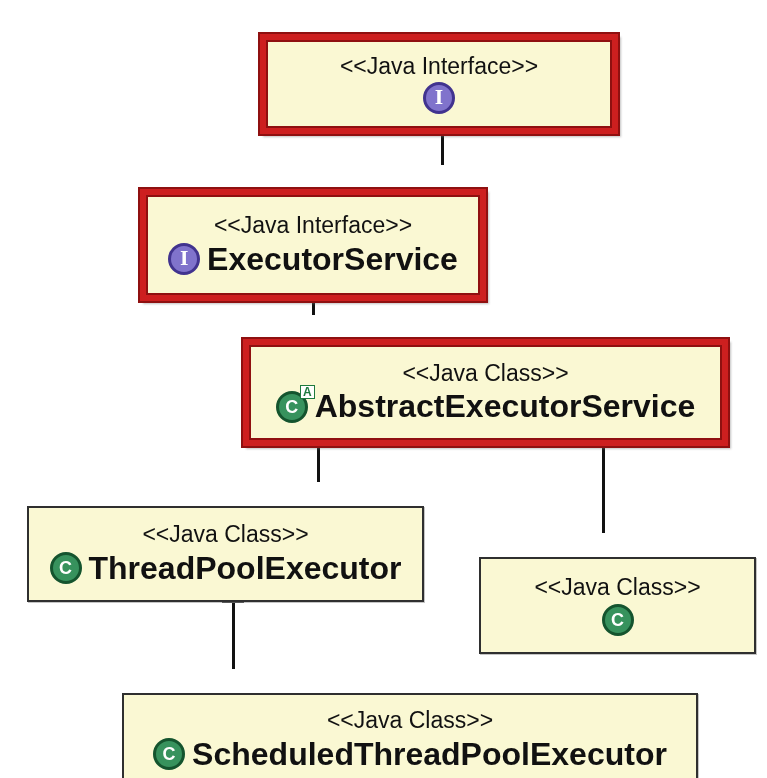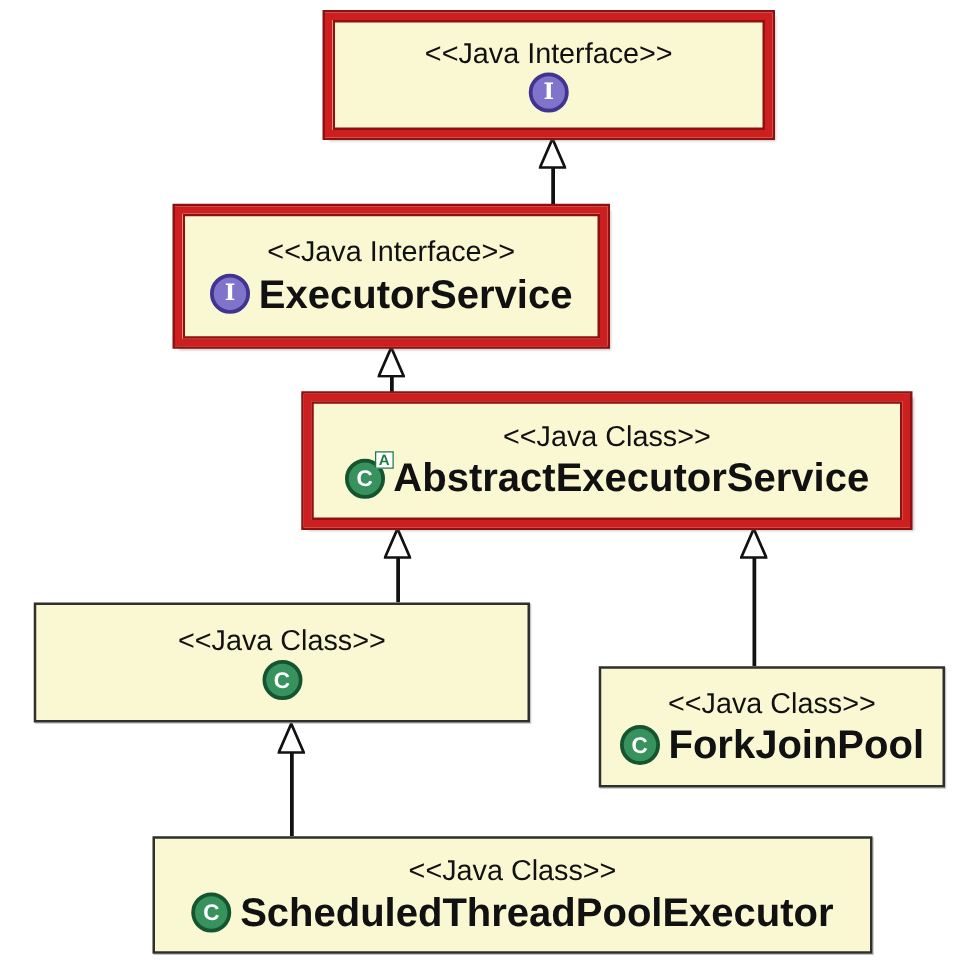--- a/index.html
+++ b/index.html
@@ -20,20 +20,21 @@
   .uml-box {
     position: absolute;
     box-sizing: border-box;
     background: #faf8d3;
     display: flex;
     flex-direction: column;
     align-items: center;
     justify-content: center;
     gap: 3px;
     z-index: 2;
+    margin-top: 24px;
   }
   .uml-box.highlight {
     border: 6px solid #cd1f1f;
     box-shadow: 0 0 0 2px #8f1010, inset 0 0 0 2px #8f1010, 3px 3px 2px rgba(120,120,120,0.45);
   }
   .uml-box.plain {
     border: 2px solid #2f2f2f;
     box-shadow: 1px 1px 0 rgba(150,150,150,0.55);
   }
   .stereotype {
@@ -197,30 +198,30 @@
       <span class="uml-name abstract">AbstractExecutorService</span>
     </div>
   </div>
 
   <div class="uml-box plain" style="left:27px; top:482px; width:397px; height:96px;">
     <div class="stereotype">&lt;&lt;Java Class&gt;&gt;</div>
     <div class="name-row">
       <span class="icon icon-class">
         <span class="icon-letter">C</span>
       </span>
+      <span class="uml-name">ThreadPoolExecutor</span>
     </div>
   </div>
 
   <div class="uml-box plain" style="left:479px; top:533px; width:277px; height:97px;">
     <div class="stereotype">&lt;&lt;Java Class&gt;&gt;</div>
     <div class="name-row">
       <span class="icon icon-class">
         <span class="icon-letter">C</span>
       </span>
-      <span class="uml-name">ForkJoinPool</span>
     </div>
   </div>
 
   <div class="uml-box plain" style="left:122px; top:669px; width:576px; height:94px;">
     <div class="stereotype">&lt;&lt;Java Class&gt;&gt;</div>
     <div class="name-row">
       <span class="icon icon-class">
         <span class="icon-letter">C</span>
       </span>
       <span class="uml-name">ScheduledThreadPoolExecutor</span>

